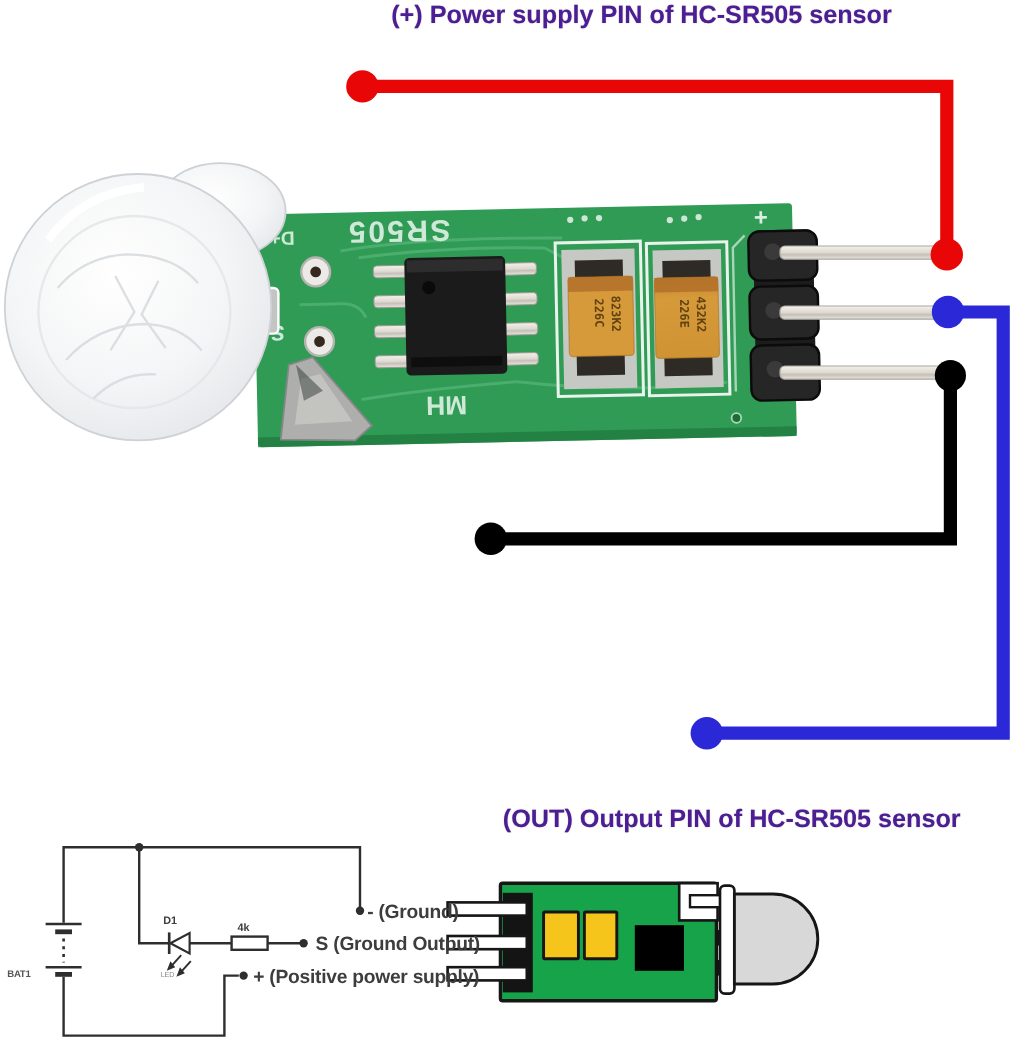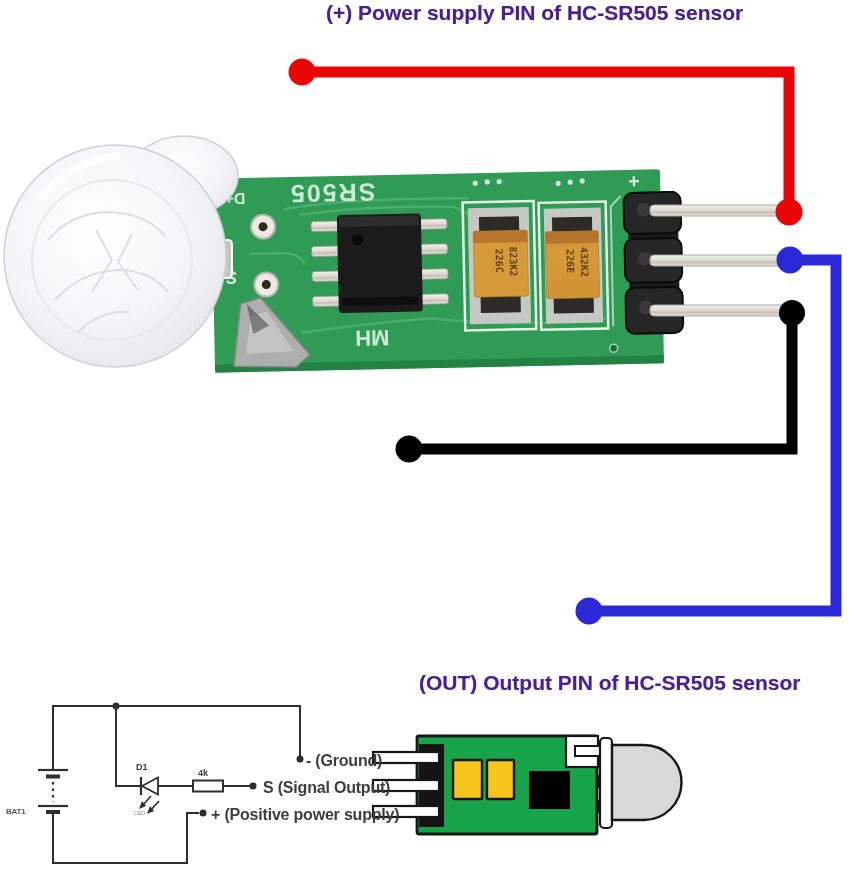--- a/index.html
+++ b/index.html
@@ -229,15 +229,15 @@
   </svg>
 
   <div class="big-label" style="left:326px;top:1px;">(+) Power supply PIN of HC-SR505 sensor</div>
   <div class="big-label" style="left:419px;top:655px;margin-top:16px;">(OUT) Output PIN of HC-SR505 sensor</div>
 
   <div class="sch-label bat" style="left:6px;top:781px;">BAT1</div>
   <div class="sch-label tiny" style="left:136px;top:762px;text-align:right;">D1</div>
   <div class="sch-label micro" style="left:134px;top:810px;">LED</div>
   <div class="sch-label tiny" style="left:198px;top:768px;">4k</div>
   <div class="sch-label" style="left:306px;top:752px;">- (Ground)</div>
-  <div class="sch-label" style="left:263px;top:779px;">S (Signal Output)</div>
+  <div class="sch-label" style="left:263px;top:779px;">S (Ground Output)</div>
   <div class="sch-label" style="left:211px;top:806px;">+ (Positive power supply)</div>
 </div>
 
 </body></html>

